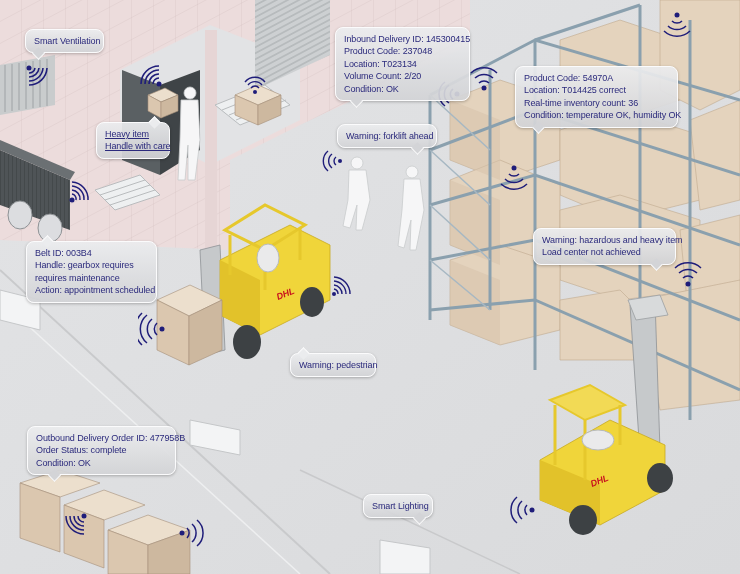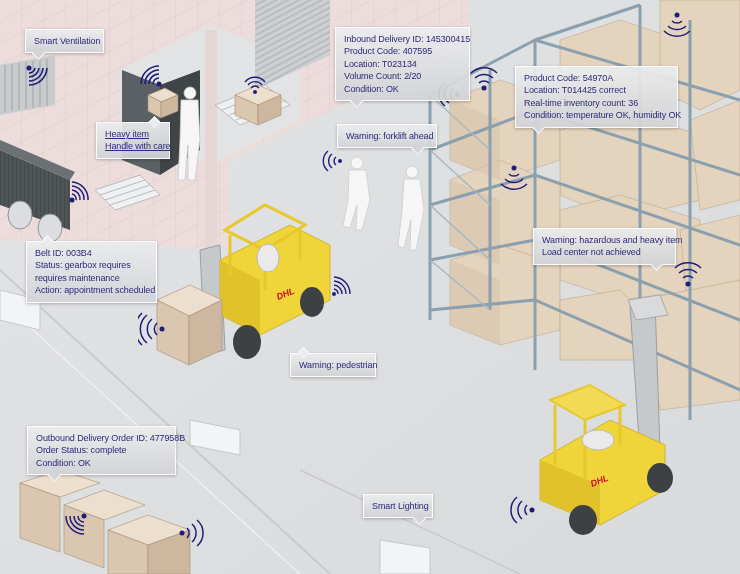--- a/index.html
+++ b/index.html
@@ -1,19 +1,19 @@
 <!DOCTYPE html>
 <html><head>
 <meta charset="utf-8">
 <style>
   html,body{margin:0;padding:0;}
   body{width:740px;height:574px;overflow:hidden;font-family:"Liberation Sans",sans-serif;}
   #scene{position:relative;width:740px;height:574px;overflow:hidden;background:#dfe0e2;}
   svg.bg{position:absolute;left:0;top:0;}
-  .callout{position:absolute;background:linear-gradient(180deg,rgba(235,236,238,0.93),rgba(210,211,214,0.93));border:1.5px solid #fbfbfc;border-radius:0;box-shadow:0 1px 3px rgba(0,0,0,0.25);color:#2b2a7c;font-size:9px;line-height:12.4px;padding:5px 7px 5px 8px;white-space:nowrap;letter-spacing:-0.1px;}
+  .callout{position:absolute;background:linear-gradient(180deg,rgba(235,236,238,0.93),rgba(210,211,214,0.93));border:1.5px solid #fbfbfc;border-radius:8px;box-shadow:0 1px 3px rgba(0,0,0,0.25);color:#2b2a7c;font-size:9px;line-height:12.4px;padding:5px 7px 5px 8px;white-space:nowrap;letter-spacing:-0.1px;}
   .callout .line{display:block;}
   .callout .tail{position:absolute;width:8px;height:8px;background:inherit;border:1.5px solid #fbfbfc;transform:rotate(45deg);}
   .tail.down{bottom:-5.5px;border-top:none;border-left:none;background:#d3d4d7;}
   .tail.up{top:-5.5px;border-bottom:none;border-right:none;background:#ebecee;}
   .wifi{position:absolute;}
 </style>
 </head>
 <body>
 
 <div id="scene">
@@ -307,21 +307,21 @@
       </g>
     </svg>
 
   <div class="callout" style="left:25px;top:29px;width:62px;">
     <span class="line">Smart Ventilation</span>
     <span class="tail down" style="left:8px;"></span>
   </div>
 
   <div class="callout" style="left:287px;top:27px;width:118px;margin-left:48px;">
     <span class="line">Inbound Delivery ID: 145300415</span>
-    <span class="line">Product Code: 407595</span>
+    <span class="line">Product Code: 237048</span>
     <span class="line">Location: T023134</span>
     <span class="line">Volume Count: 2/20</span>
     <span class="line">Condition: OK</span>
     <span class="tail down" style="left:16px;"></span>
   </div>
 
   <div class="callout" style="left:515px;top:66px;width:146px;">
     <span class="line">Product Code: 54970A</span>
     <span class="line">Location: T014425 correct</span>
     <span class="line">Real-time inventory count: 36</span>
@@ -335,21 +335,21 @@
     <span class="tail up" style="right:10px;"></span>
   </div>
 
   <div class="callout" style="left:337px;top:124px;width:83px;text-align:center;">
     <span class="line">Warning: forklift ahead</span>
     <span class="tail down" style="right:14px;"></span>
   </div>
 
   <div class="callout" style="left:26px;top:229px;width:114px;margin-top:12px;">
     <span class="line">Belt ID: 003B4</span>
-    <span class="line">Status: gearbox requires</span>
+    <span class="line">Handle: gearbox requires</span>
     <span class="line">requires maintenance</span>
     <span class="line">Action: appointment scheduled</span>
     <span class="tail up" style="left:16px;"></span>
   </div>
 
   <div class="callout" style="left:533px;top:228px;width:126px;">
     <span class="line">Warning: hazardous and heavy item</span>
     <span class="line">Load center not achieved</span>
     <span class="tail down" style="right:14px;"></span>
   </div>

